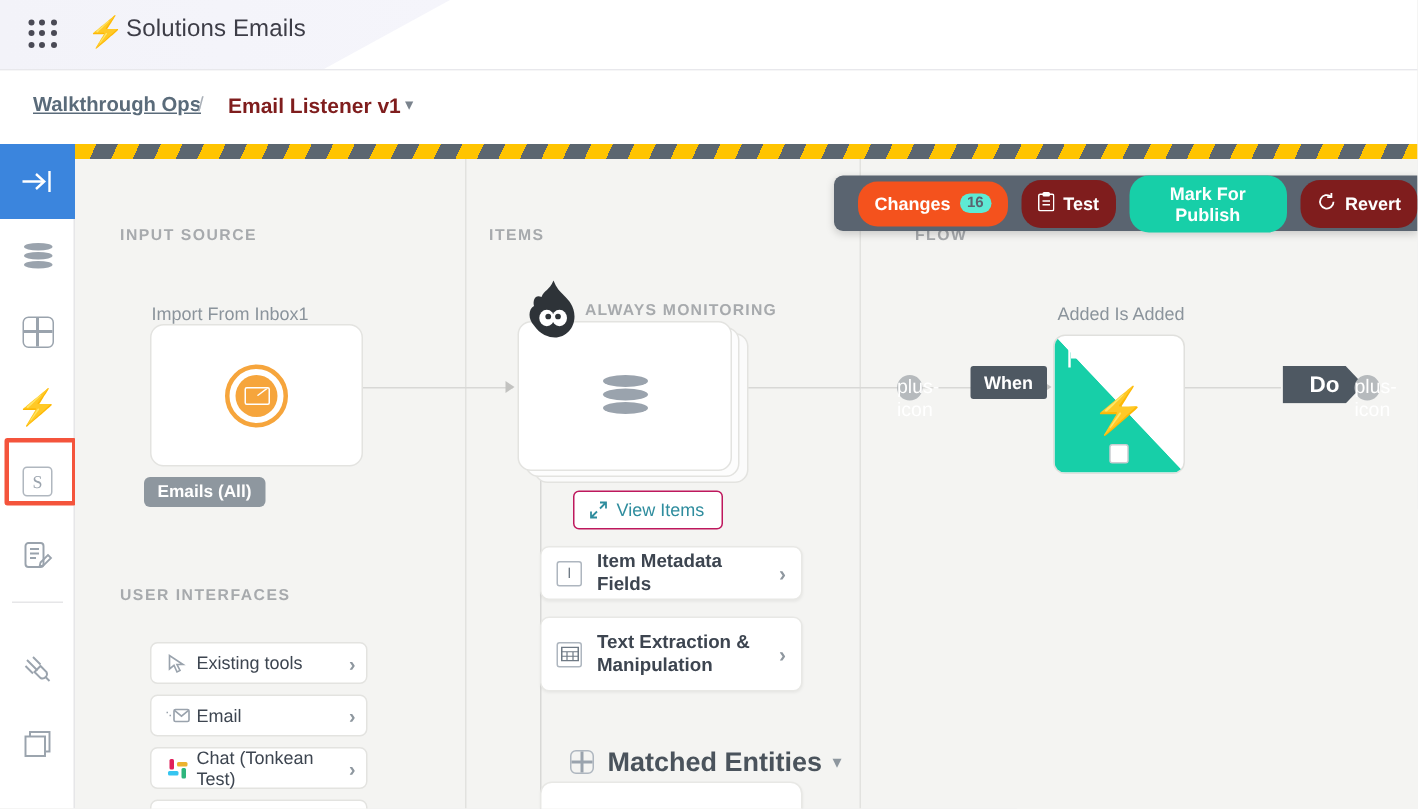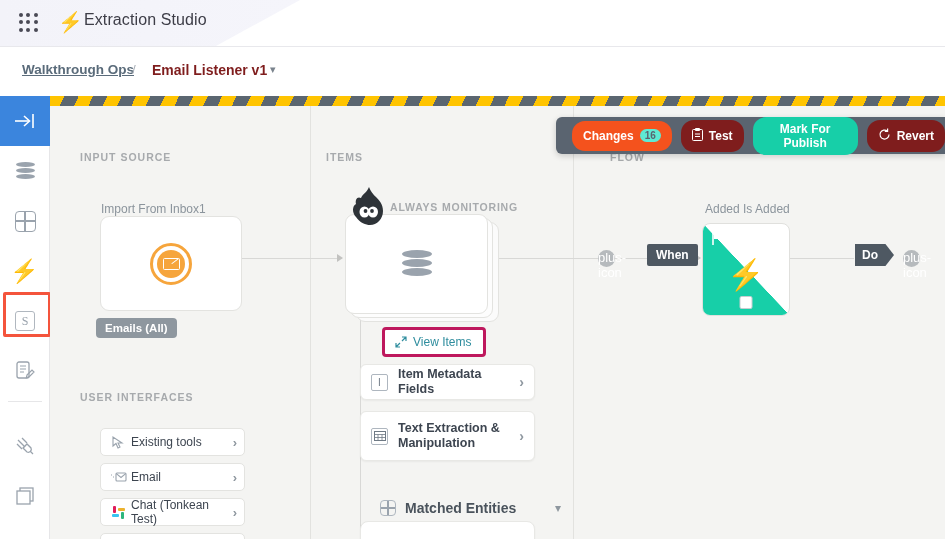--- a/index.html
+++ b/index.html
@@ -223,42 +223,42 @@
     background: #ffffff; border: 1px solid #e3e3e0; border-radius: 9px;
     display: flex; align-items: center; justify-content: center; cursor: pointer;
   }
   .db-big { position: relative; width: 30px; height: 28px; }
   .db-big i { position: absolute; left: 0; width: 30px; height: 8px; border-radius: 50%; background: #9aa3ad; }
   .db-big i:nth-child(1) { top: 0; }
   .db-big i:nth-child(2) { top: 9px; }
   .db-big i:nth-child(3) { top: 18px; }
   .btn-view {
     position: absolute; left: 332px; top: 221px;
-    border: 3px solid #be185d; border-radius: 4px; background: #fff;
+    border: 1px solid #be185d; border-radius: 4px; background: #fff;
     color: #2f8d9e; font-size: 12px; padding: 5px 12px 5px 10px; cursor: pointer;
     display: flex; align-items: center; gap: 6px;
   }
   .row-card {
     position: absolute; left: 310px; background: #fff;
     border: 1px solid #e8e8e5; border-radius: 6px; cursor: pointer;
     box-shadow: 0 1px 2px rgba(0,0,0,.05);
     display: flex; align-items: center; padding: 0 10px;
   }
   .rc-ico {
     width: 17px; height: 17px; border: 1.3px solid #aeb6bf; border-radius: 2px;
     display: flex; align-items: center; justify-content: center;
     font-size: 10px; color: #6f7a85; margin-right: 10px; flex: 0 0 auto;
   }
   .rc-label { font-size: 12.5px; color: #3d4550; font-weight: bold; flex: 1; line-height: 15px; }
   .rc-chev { color: #8e979f; font-size: 14px; font-weight: bold; margin-left: 6px; }
   .matched {
     position: absolute; left: 330px; top: 390px; width: 185px; height: 24px;
     display: flex; align-items: center; cursor: pointer;
   }
-  .matched-label { font-size: 14px; color: #4a535c; font-weight: bold; flex: 1; margin-left: 9px; }
+  .matched-label { font-size: 18px; color: #4a535c; font-weight: bold; flex: 1; margin-left: 9px; }
   .card-root {
     position: absolute; left: 310px; top: 415px; width: 175px; height: 40px;
     background: #fff; border: 1px solid #e8e8e5; border-radius: 8px;
     display: flex; align-items: flex-end; justify-content: center; padding-bottom: 2px;
     font-size: 12.5px; color: #4a535c; font-weight: bold; cursor: pointer;
     box-shadow: 0 1px 2px rgba(0,0,0,.05);
   }
 
   
   .lbl-trigger { left: 655px; top: 96px; }
@@ -267,22 +267,22 @@
     background: #b6babd; color: #fff; font-size: 13px; line-height: 15px;
     text-align: center; cursor: pointer;
   }
   .tag-when {
     position: absolute; left: 597px; top: 138px;
     background: #4e5862; color: #fff; font-size: 12px; font-weight: bold;
     padding: 4px 9px; border-radius: 2px; cursor: pointer;
   }
   .tag-do {
     position: absolute; left: 805px; top: 138px;
-    background: #4e5862; color: #fff; font-size: 12px; font-weight: bold;
-    padding: 4px 11px 4px 7px; cursor: pointer;
+    background: #4e5862; color: #fff; font-size: 15px; font-weight: bold;
+    padding: 4px 11px 4px 18px; cursor: pointer;
     clip-path: polygon(0 0, 78% 0, 100% 50%, 78% 100%, 0 100%);
     padding-right: 16px;
     text-align: center;
   }
   .node-trigger {
     position: absolute; left: 652px; top: 117px; width: 88px; height: 93px;
     background: #fff; border: 1px solid #e0e0dd; border-radius: 8px;
     overflow: hidden; cursor: pointer;
   }
   .tri-corner {
@@ -333,21 +333,21 @@
         <i></i>
         <i></i>
         <i></i>
         <i></i>
         <i></i>
         <i></i>
         <i></i>
         <i></i>
     </div>
     <div class="bolt-logo">⚡</div>
-    <div class="app-title">Extraction Studio</div>
+    <div class="app-title">Solutions Emails</div>
   </div>
   <div class="topbar-shadow"></div>
 
   <div class="crumbbar">
     <span class="crumb-link">Walkthrough Ops</span>
     <span class="crumb-sep">/</span>
     <span class="crumb-current">Email Listener v1</span>
     <span class="crumb-caret">▾</span>
 
     <div class="pill pill-a">

